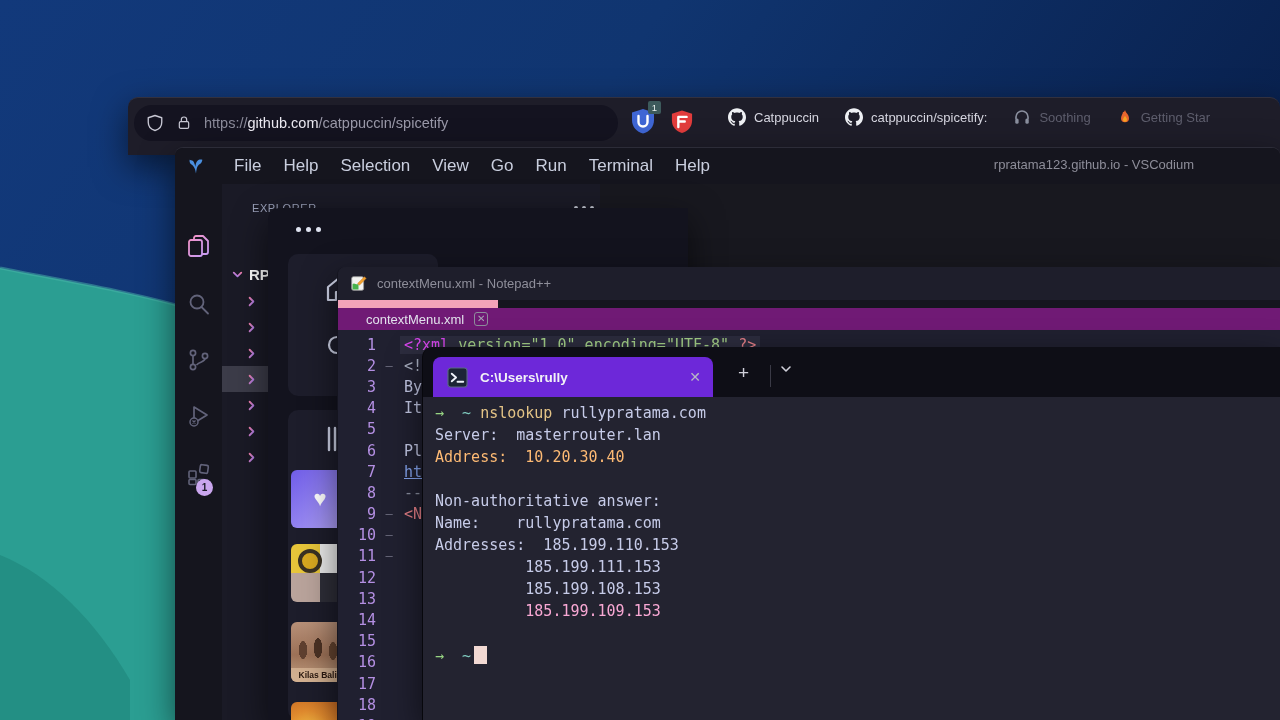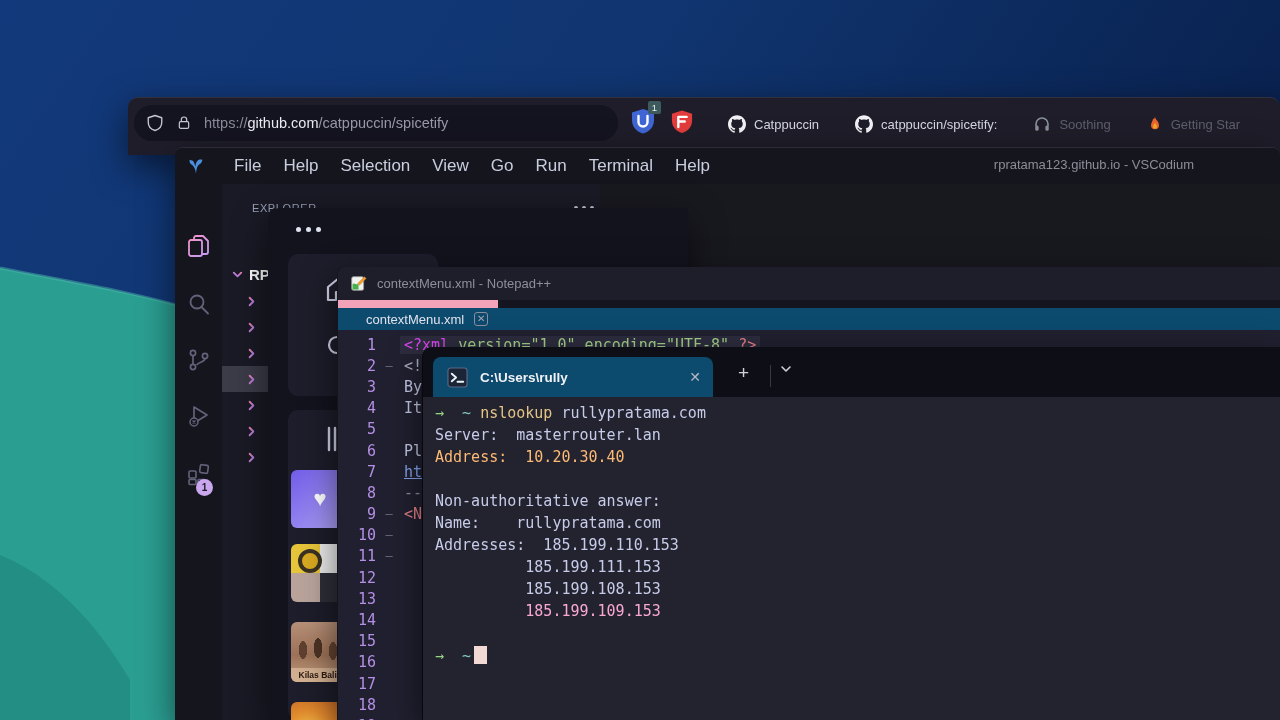--- a/index.html
+++ b/index.html
@@ -14,21 +14,21 @@
   .window { position:absolute; box-shadow:0 12px 34px rgba(0,0,0,.55); }
 
   
   .browser { left:128px; top:97px; width:1152px; height:58px; background:#1e1d29;
     border-radius:10px 10px 0 0; z-index:10; border-top:1px solid #32313f; }
   .urlbar { position:absolute; left:6px; top:7px; width:484px; height:36px; background:#141320;
     border-radius:18px; display:flex; align-items:center; padding:0 12px; gap:12px; }
   .urltext { font-size:14.5px; white-space:nowrap; }
   .url-scheme { color:#8b8b9a; } .url-host { color:#eceaf2; } .url-path { color:#9a99a9; }
   .extrow { position:absolute; left:503px; top:10px; display:flex; gap:16px; align-items:center; }
-  .bookmarks { position:absolute; left:600px; top:10px; display:flex; gap:36px; align-items:center; height:32px; }
+  .bookmarks { position:absolute; left:600px; top:10px; display:flex; gap:26px; align-items:flex-start; height:32px; }
   .bookmark { display:flex; gap:8px; align-items:center; font-size:13px; color:#d6d6e0; white-space:nowrap; }
   .bookmark.faded { color:#5e5e6d; }
   .ubo-wrap { position:relative; }
   .ubo-badge { position:absolute; right:-6px; top:-7px; background:#3d5a5c; color:#e8f0ee;
     font-size:9.5px; padding:1px 4px; border-radius:2px; line-height:1.2; }
 
   
   .vscodium { left:175px; top:147px; width:1105px; height:573px; background:#18181f;
     border-radius:8px 8px 0 0; z-index:20; border-top:1px solid #2c2c38; }
   .vsc-titlebar { position:absolute; left:0; top:0; right:0; height:36px; background:#15151e;
@@ -84,39 +84,39 @@
     background:radial-gradient(circle at 30% 80%,#f3c84a 0%,#e08a2e 45%,#b85a1e 100%); }
 
   
   .notepad { left:337px; top:267px; width:943px; height:453px; background:#202030;
     border-radius:8px 0 0 0; z-index:40; border-left:1px solid rgba(0,0,0,.35); }
   .npp-titlebar { position:absolute; left:0; top:0; right:0; height:33px; background:#1e1e2b;
     border-radius:8px 0 0 0; display:flex; align-items:center; gap:10px; padding-left:12px; }
   .npp-title { font-size:13px; color:#8e8e9a; }
   .npp-accentrow { position:absolute; left:0; top:33px; right:0; height:8px; background:#15151f; }
   .npp-accent { position:absolute; left:0; top:0; width:160px; height:8px; background:#f2a3b9; }
-  .npp-tabrow { position:absolute; left:0; top:41px; right:0; height:22px; background:#0c4a6e;
+  .npp-tabrow { position:absolute; left:0; top:41px; right:0; height:22px; background:#701a75;
     display:flex; align-items:center; }
   .npp-tab { display:flex; align-items:center; gap:10px; margin-left:28px; }
   .npp-tab-label { font-size:13px; color:#e2e2ec; }
   .npp-close { width:14px; height:14px; border:1.5px solid #8e8e9c; border-radius:3px; color:#a6a6b4;
     font-size:10px; line-height:11px; text-align:center; }
   .npp-editor { position:absolute; left:0; top:63px; right:0; bottom:0; background:#202030; }
   .npp-lines { position:absolute; left:0; top:4px; right:0; font-family:"DejaVu Sans Mono", monospace;
     font-size:15px; }
   .nline { height:21.2px; display:flex; white-space:pre; align-items:center; }
   .lnum { width:30px; margin-left:8px; text-align:right; color:#b48fe3; flex:none; }
   .lfold { width:26px; text-align:center; color:#6e6e80; font-size:12px; flex:none; }
   .ltext { margin-left:2px; }
   .ltext.hl { background:#2c2c3e; padding:0 4px; margin-left:-2px; }
 
   
   .terminal { left:422px; top:347px; width:858px; height:373px; background:#0e0e16;
     border-radius:10px 0 0 0; z-index:50; border-left:1px solid rgba(0,0,0,.45); }
-  .term-tab { position:absolute; left:10px; top:10px; width:280px; height:40px; background:#0c4a6e;
+  .term-tab { position:absolute; left:10px; top:10px; width:280px; height:40px; background:#6d28d9;
     border-radius:8px 8px 0 0; display:flex; align-items:center; }
   .term-tab-title { margin-left:12px; font-size:13.5px; font-weight:bold; color:#f2f2f6; }
   .term-x { position:absolute; right:12px; color:#b8b8c4; font-size:14px; }
   .term-plus { position:absolute; left:315px; top:16px; color:#d0d0da; font-size:19px; line-height:1; }
   .term-divider { position:absolute; left:347px; top:18px; width:1px; height:22px; background:#3a3a46; }
   .term-chevron { position:absolute; left:356px; top:15px; color:#d0d0da; font-size:13px; }
   .term-body { position:absolute; left:0; top:50px; right:0; bottom:0; background:#232330;
     padding:7px 0 0 12px; font-family:"DejaVu Sans Mono", monospace; font-size:15px; }
   .tline { height:22px; white-space:pre; }
   .cursor { display:inline-block; width:13px; height:18px; background:#f2d9d3; vertical-align:-3px; margin-left:3px; }

